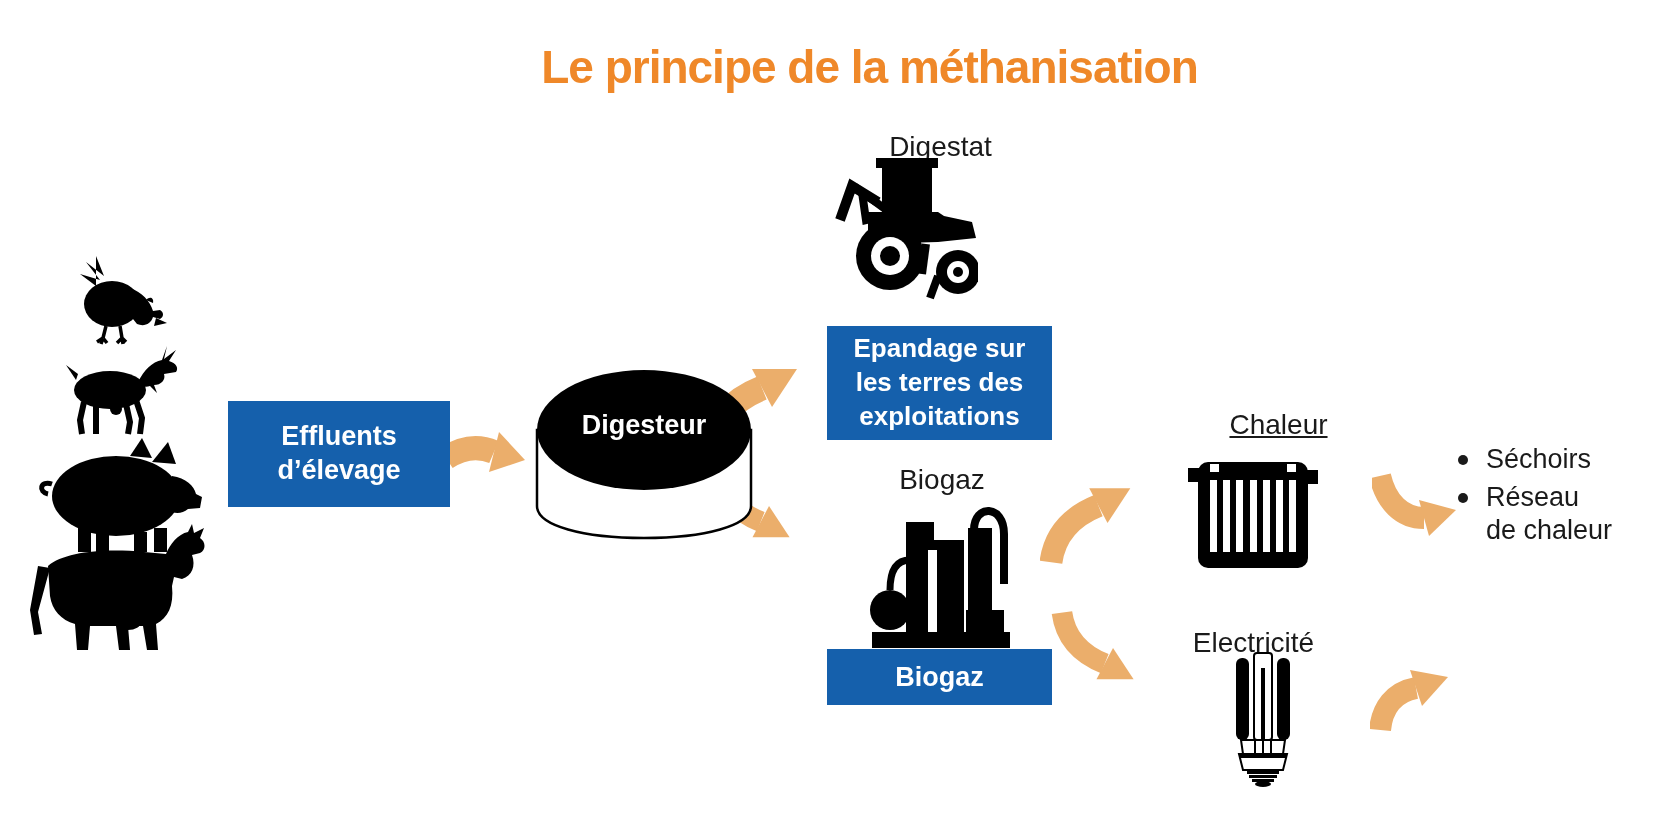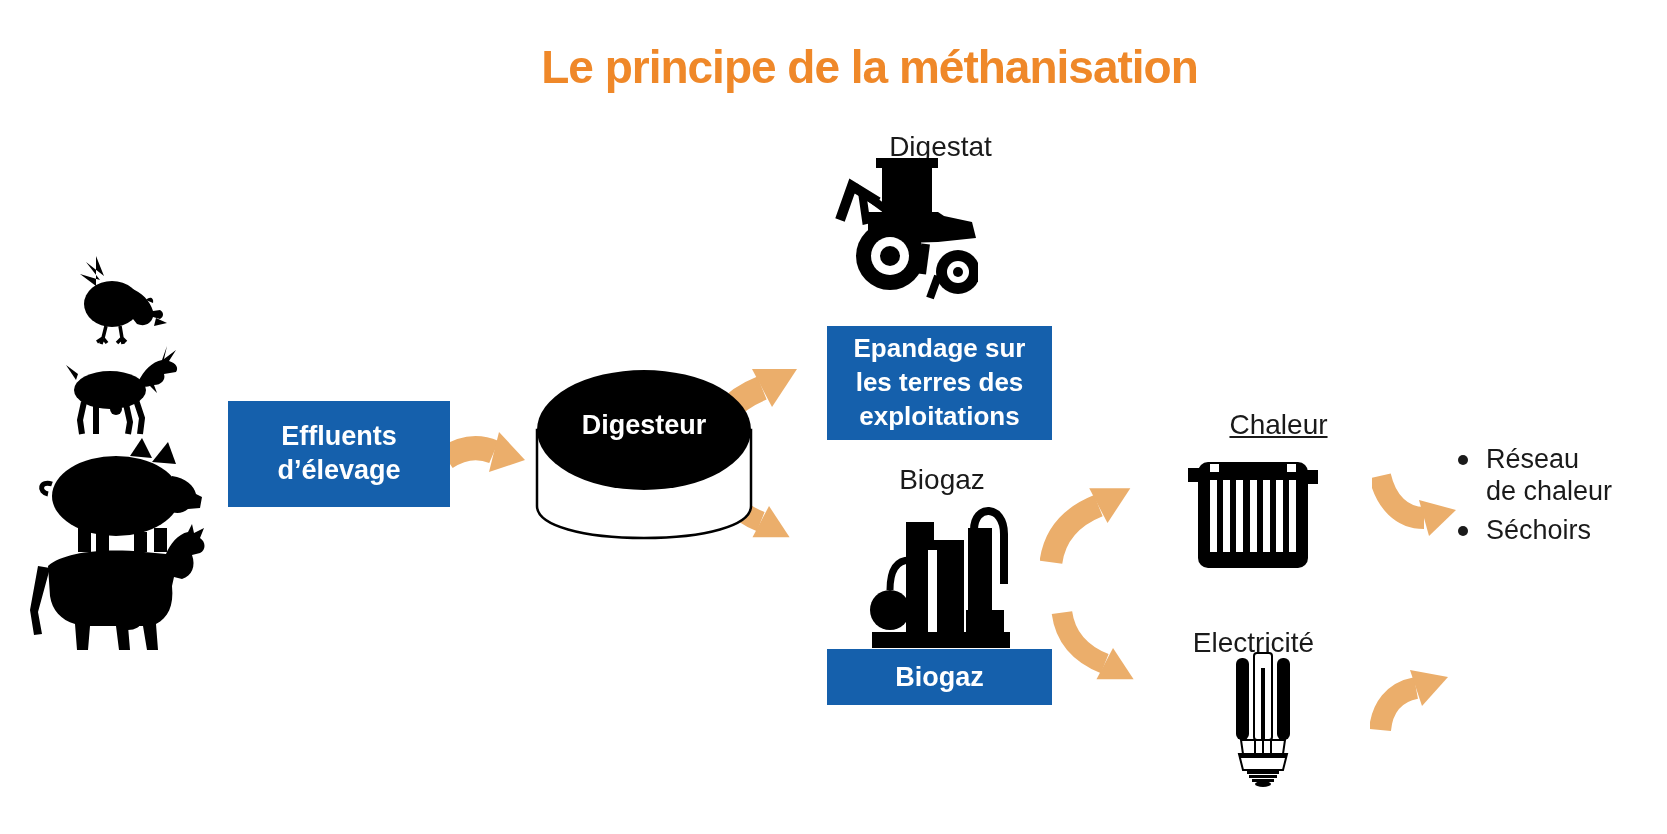--- a/index.html
+++ b/index.html
@@ -174,26 +174,26 @@
     <rect class="w" x="22" y="14" width="9" height="8"></rect>
     <rect class="w" x="99" y="14" width="9" height="8"></rect>
   </svg>
   <svg class="arrow" style="left:1372px;top:464px" width="88" height="76" viewBox="0 0 88 76">
     <path class="band" stroke-width="22" d="M8,12 C14,38 30,54 52,54"></path>
     <polygon class="head" points="57,72 47,36 84,46"></polygon>
   </svg>
   <div class="bullets">
     <div class="bullet-row">
       <span class="bullet-dot"></span>
-      <span class="bullet-text">Réseau
-de chaleur</span>
+      <span class="bullet-text">Séchoirs</span>
     </div>
     <div class="bullet-row">
       <span class="bullet-dot"></span>
-      <span class="bullet-text">Séchoirs</span>
+      <span class="bullet-text">Réseau
+de chaleur</span>
     </div>
   </div>
 
   <div class="plain lbl-electricite">Electricité</div>
   <svg class="icon" style="left:1233px;top:652px" width="60" height="136" viewBox="0 0 60 136">
     <rect class="f" x="3" y="6" width="13" height="82" rx="6"></rect>
     <rect class="f" x="44" y="6" width="13" height="82" rx="6"></rect>
     <rect class="ws" stroke-width="2" x="21" y="1" width="18" height="87" rx="3"></rect>
     <rect class="f" x="28" y="16" width="4" height="72"></rect>
     <path class="ws" stroke-width="2" d="M8,88 L52,88 L50,102 L10,102 Z"></path>

